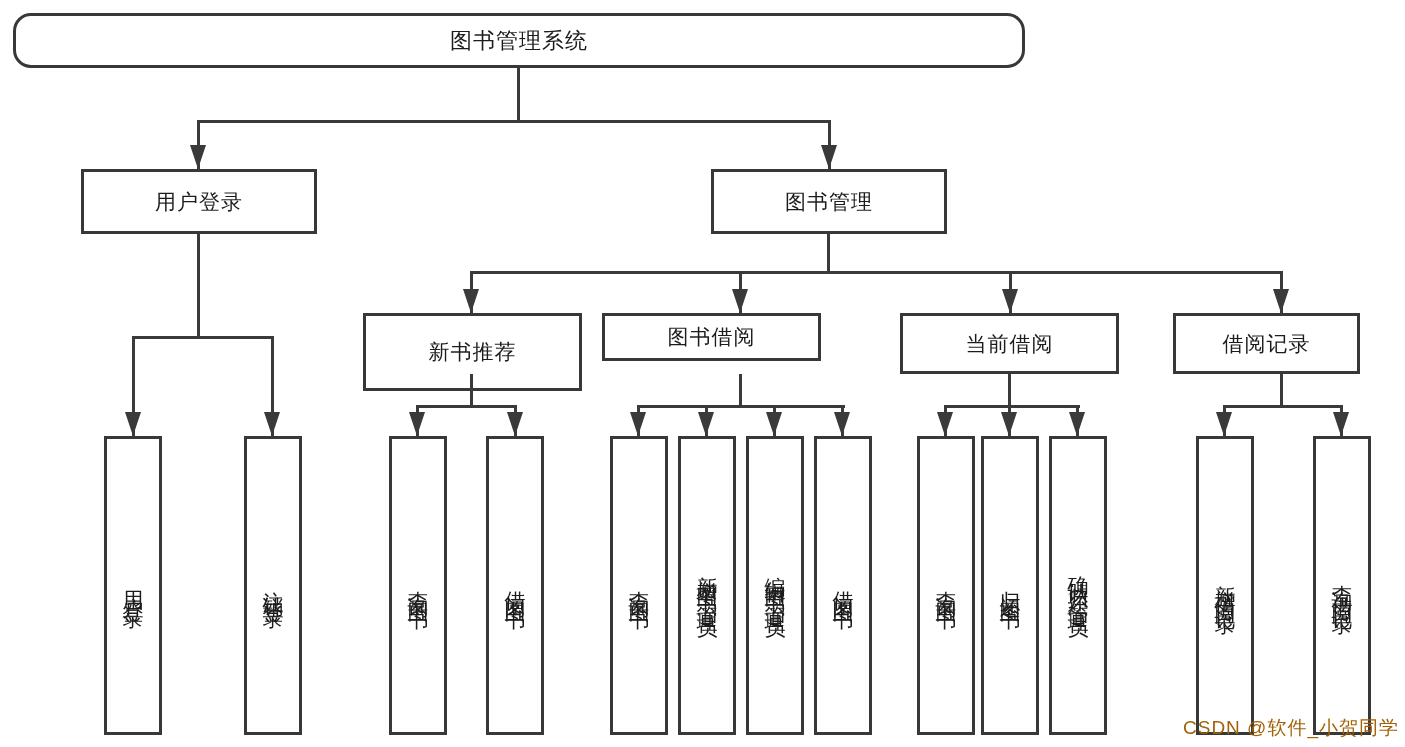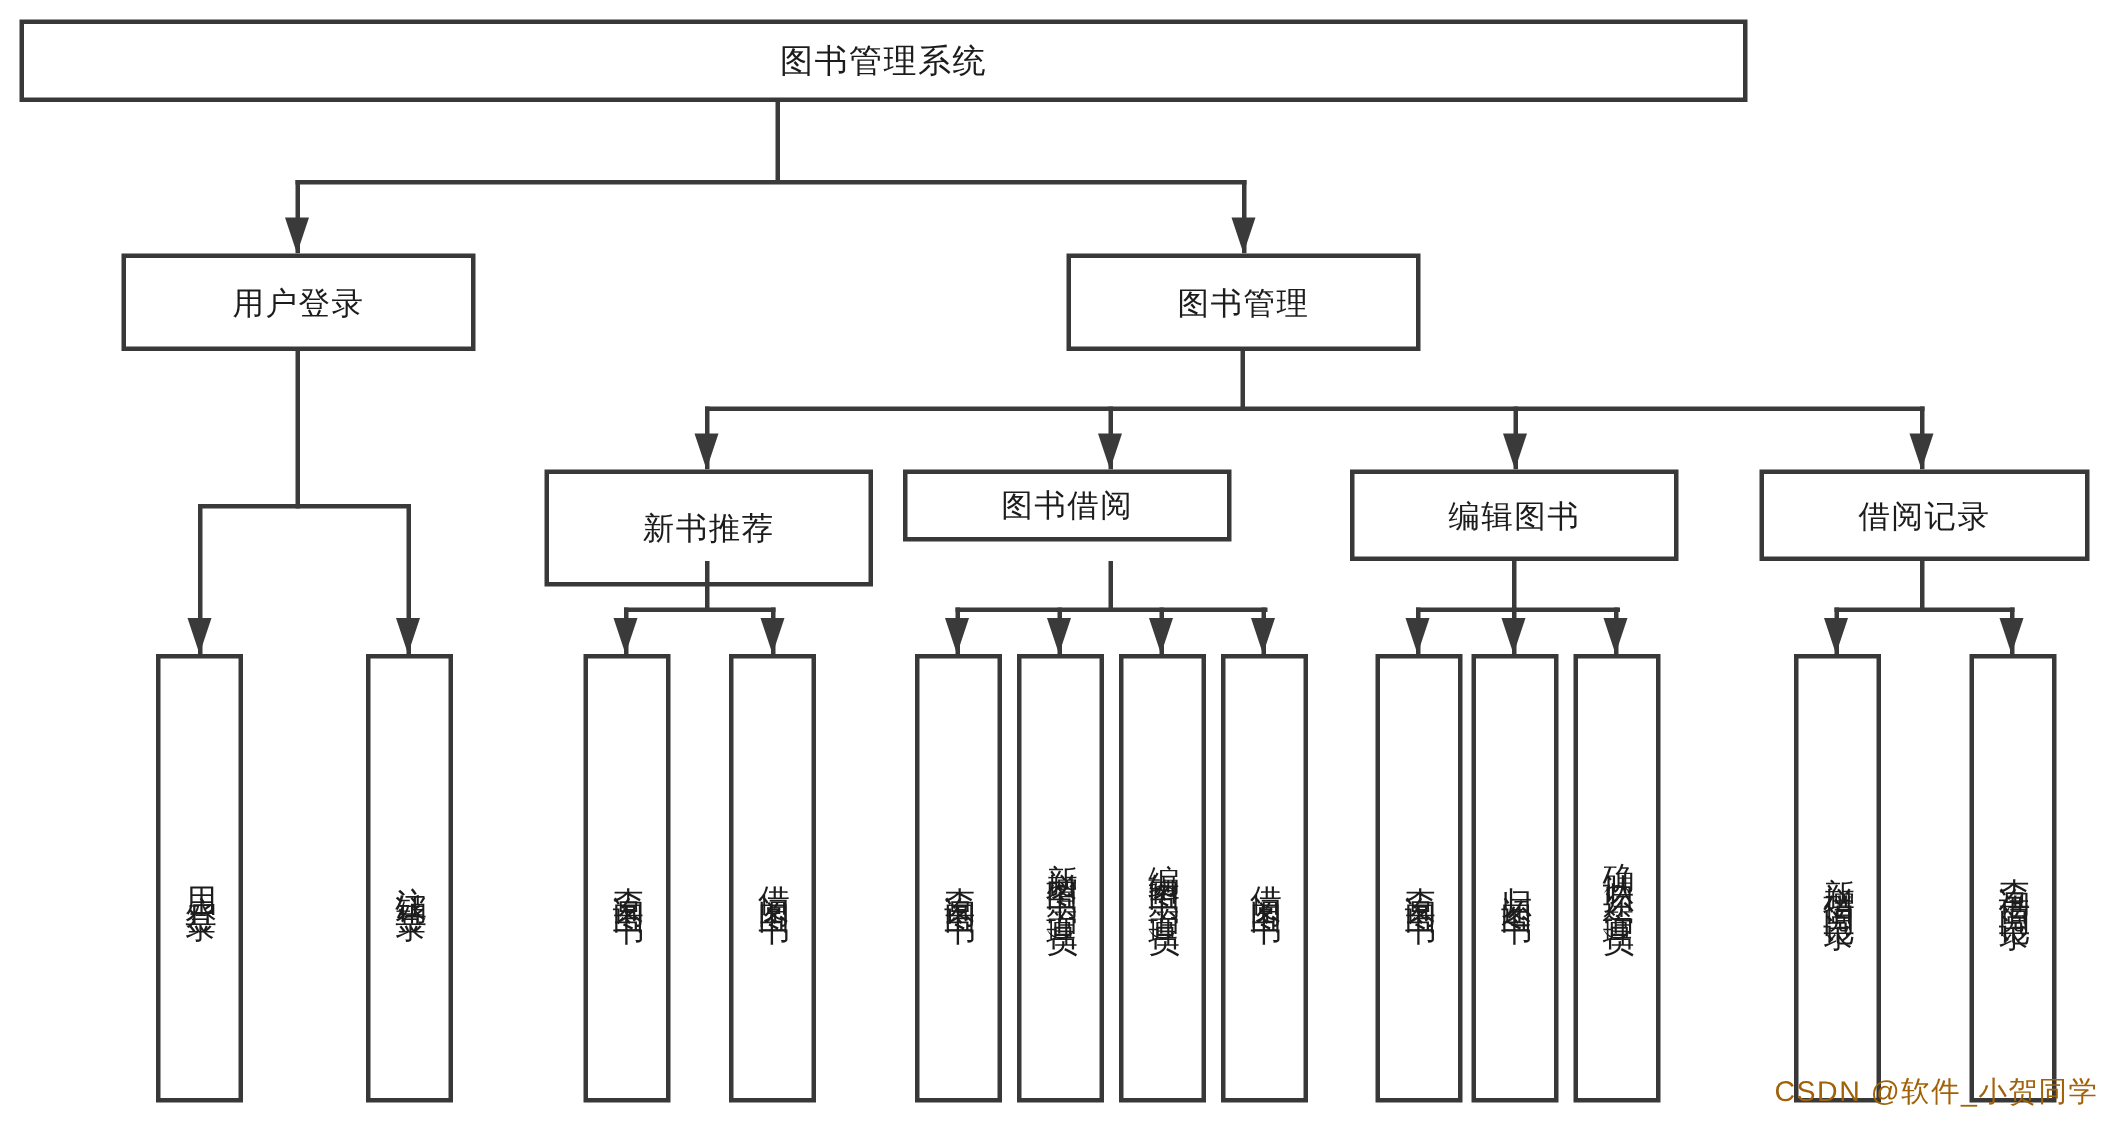--- a/index.html
+++ b/index.html
@@ -45,21 +45,21 @@
     color:#a16207;
     letter-spacing:1px;
     white-space:nowrap;
   }
 </style>
 </head>
 <body>
 
 <div id="stage">
 
-  <div class="node h root" style="left:13px;top:13px;width:1152px;height:55px;">
+  <div class="node h root" style="left:13px;top:13px;width:1012px;height:55px;border-radius:18px;">
     <span>图书管理系统</span>
   </div>
 
   <div class="line vline" style="left:517px;top:68px;height:53px;"></div>
   <div class="line hline" style="left:197px;top:120px;width:634px;"></div>
   <div class="line vline" style="left:197px;top:120px;height:49px;"></div>
   <div class="line vline" style="left:828px;top:120px;height:49px;"></div>
   <div class="arrow" style="left:190px;top:145px;"></div>
   <div class="arrow" style="left:821px;top:145px;"></div>
 
@@ -88,23 +88,23 @@
   <div class="arrow" style="left:1002px;top:289px;"></div>
   <div class="arrow" style="left:1273px;top:289px;"></div>
 
   <div class="node h" style="left:363px;top:313px;width:219px;height:78px;">
     <span>新书推荐</span>
   </div>
   <div class="node h" style="left:602px;top:313px;width:219px;height:48px;">
     <span>图书借阅</span>
   </div>
   <div class="node h" style="left:900px;top:313px;width:219px;height:61px;">
-    <span>编辑图书</span>
+    <span>当前借阅</span>
   </div>
-  <div class="node h" style="left:1173px;top:313px;width:220px;height:61px;">
+  <div class="node h" style="left:1173px;top:313px;width:187px;height:61px;">
     <span>借阅记录</span>
   </div>
 
   <div class="line vline" style="left:470px;top:374px;height:34px;"></div>
   <div class="line hline" style="left:416px;top:405px;width:101px;"></div>
   <div class="line vline" style="left:416px;top:405px;height:31px;"></div>
   <div class="line vline" style="left:514px;top:405px;height:31px;"></div>
   <div class="arrow" style="left:409px;top:412px;"></div>
   <div class="arrow" style="left:507px;top:412px;"></div>
 

